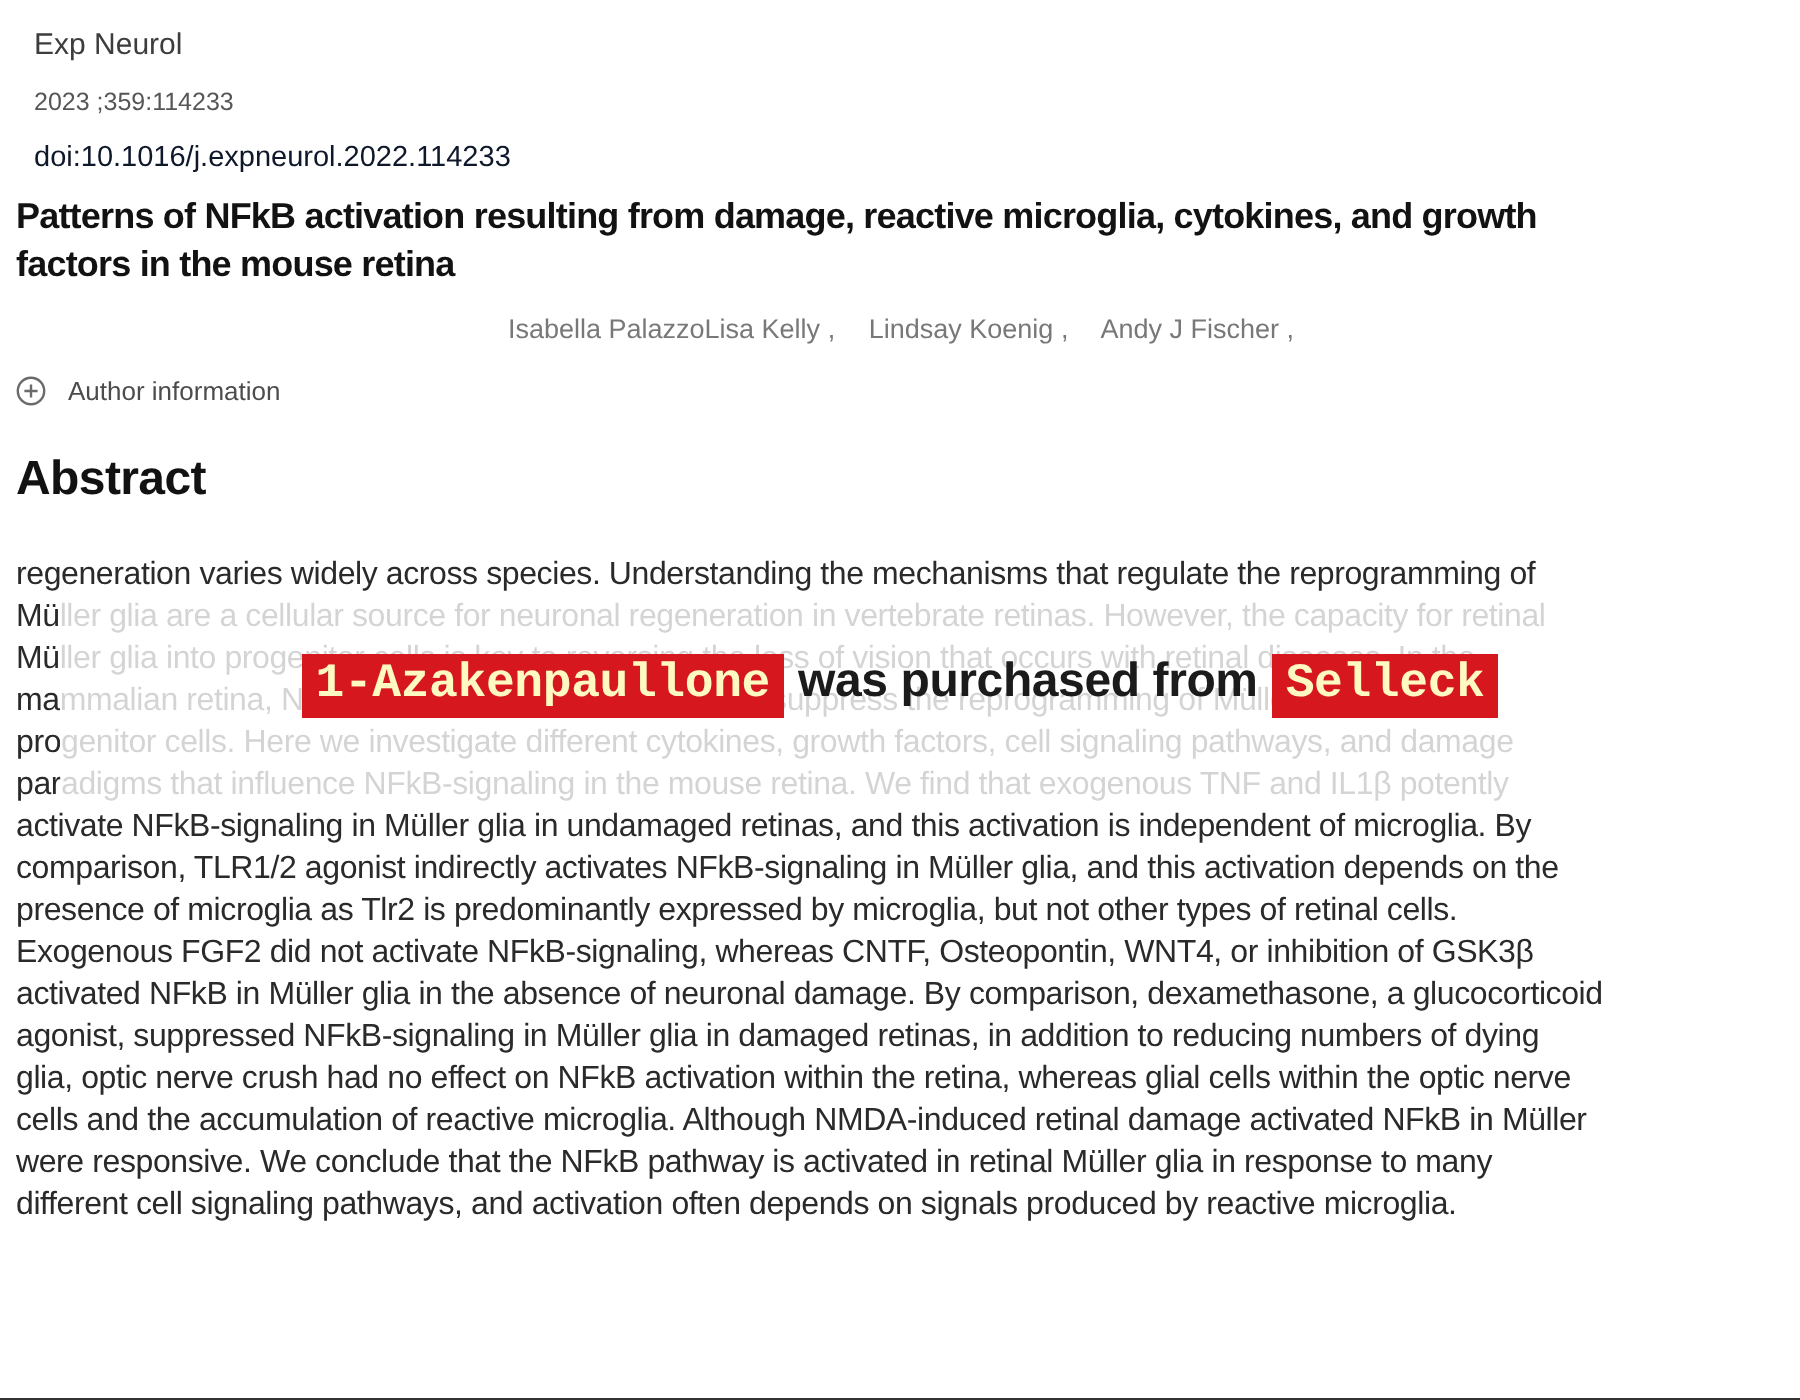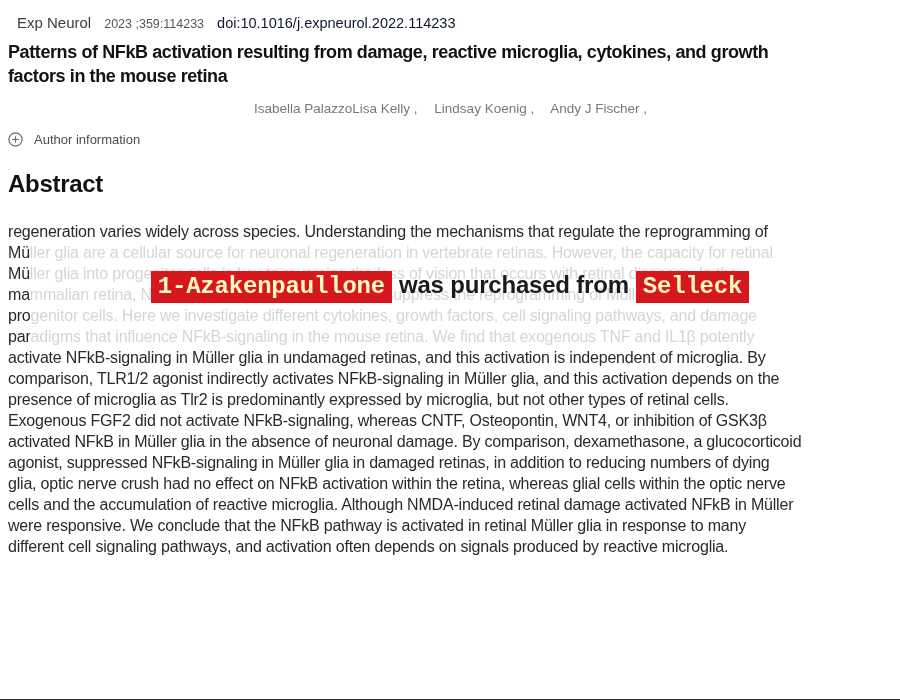--- a/index.html
+++ b/index.html
@@ -3,21 +3,21 @@
 <meta charset="utf-8">
 <style>
   html,body { margin:0; padding:0; }
   body {
     width:900px; height:700px; position:relative; overflow:hidden;
     background:#ffffff;
     font-family:"Liberation Sans","DejaVu Sans",sans-serif;
   }
 
   
-  .header { display:flex; align-items:baseline; gap:13px; padding:14px 0 0 17px; }
+  .header { display:flex; align-items:baseline; gap:13px; padding:14px 0 0 17px;flex-direction:column; }
   .journal  { font-size:15px;   color:#3d3d3d; }
   .citation { font-size:12.5px; color:#565656; }
   .doi      { font-size:14.5px; color:#0f172a; }
 
   
   .title { margin:9px 8px 0 8px; font-weight:bold; font-size:18px;
            letter-spacing:-0.4px; line-height:24px; color:#121212; }
   .title-line { white-space:nowrap; }
 
   

